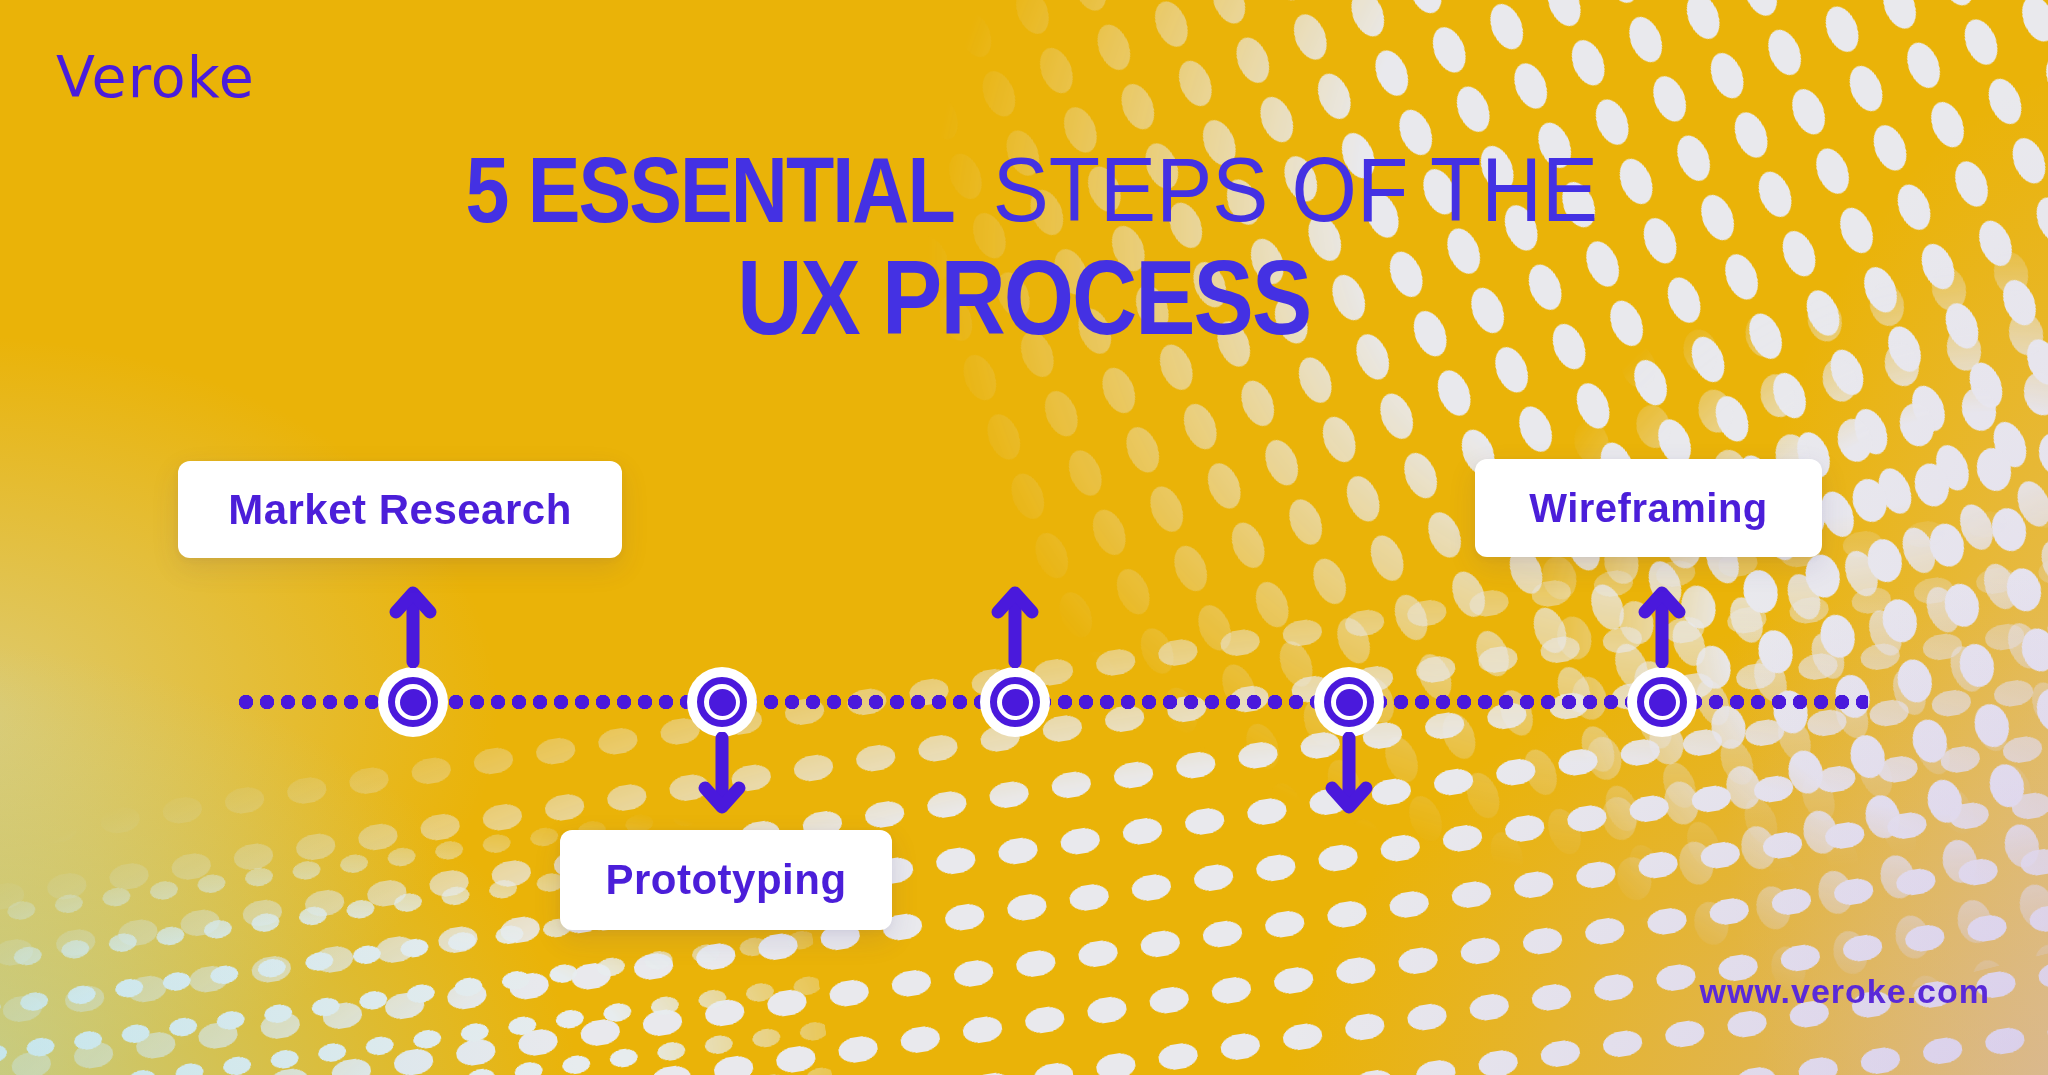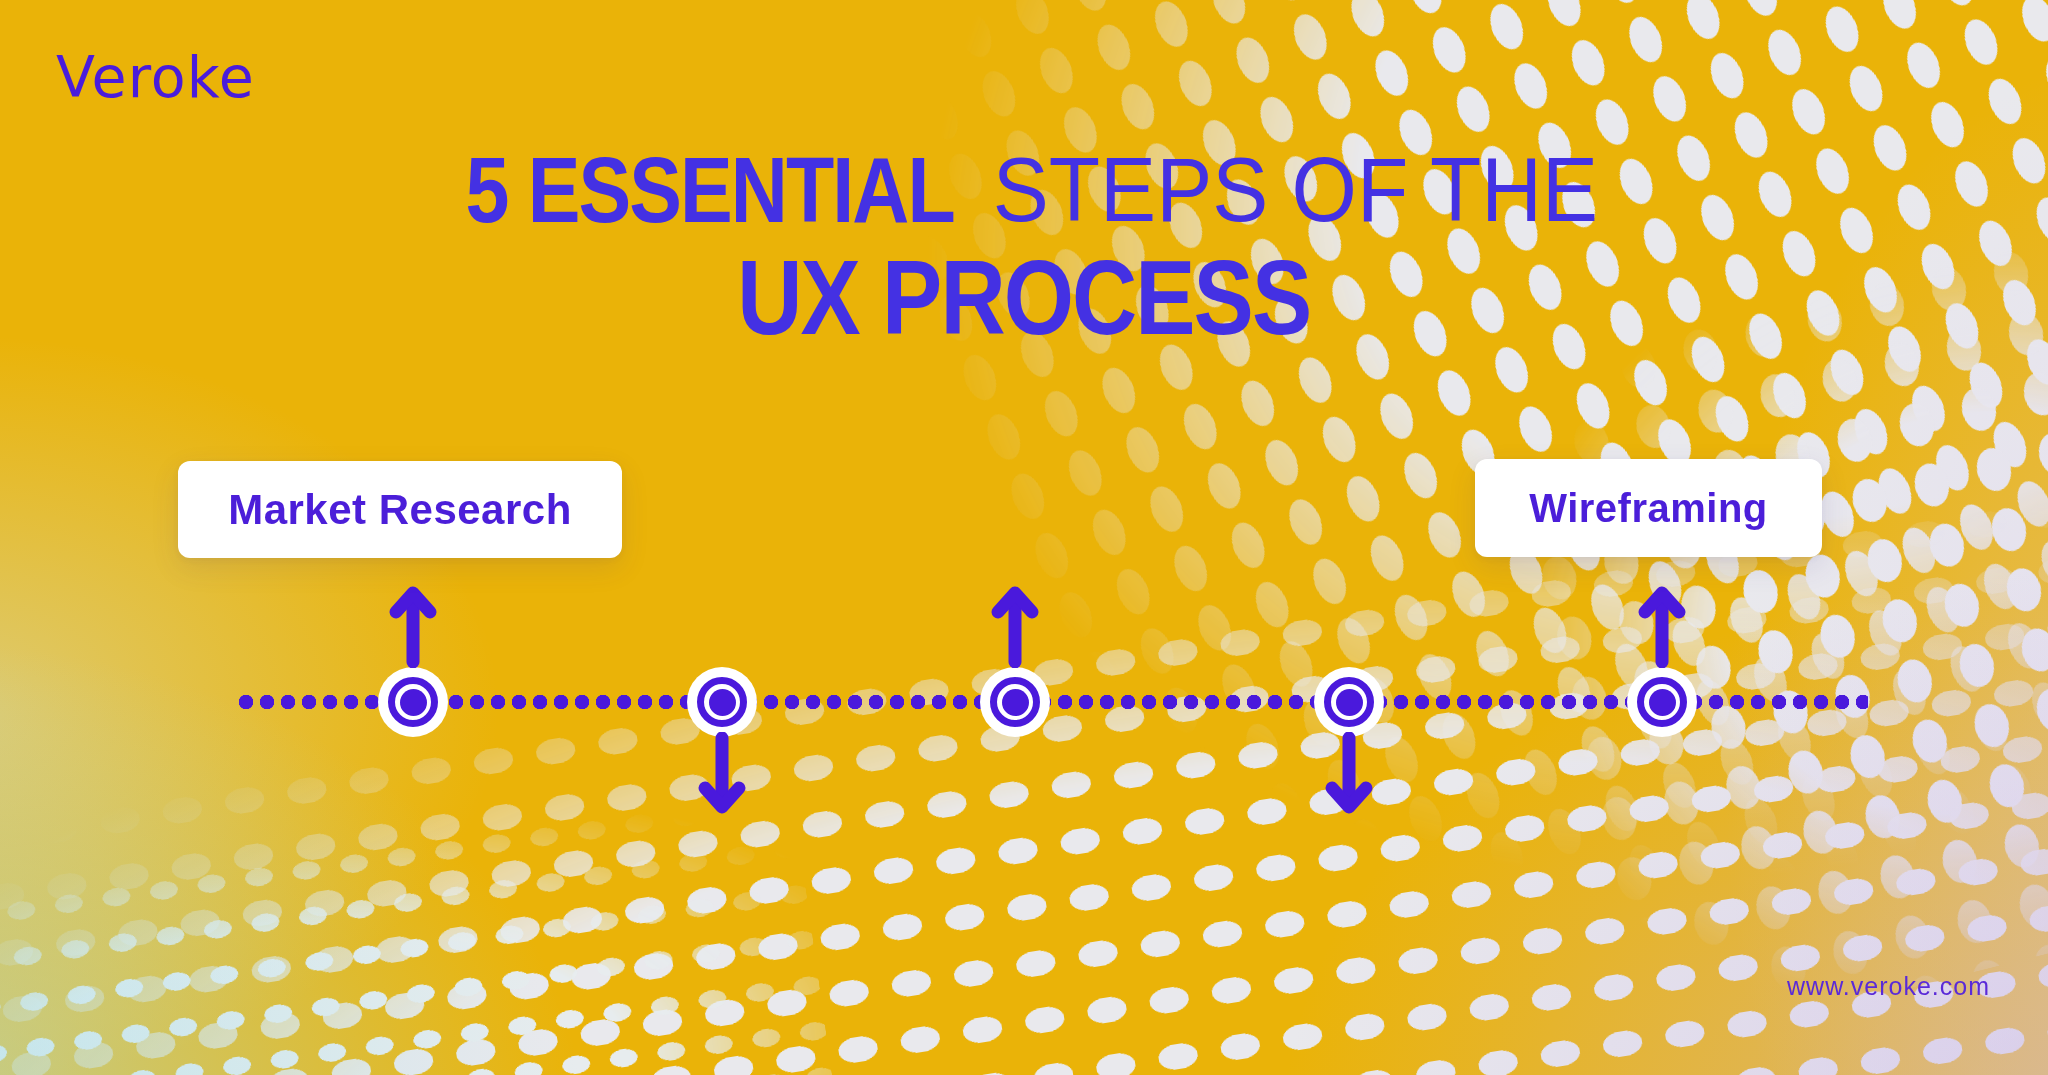--- a/index.html
+++ b/index.html
@@ -61,21 +61,21 @@
 
   
   .logo {
     position: absolute; left: 56px; top: 44px;
     font-family: "DejaVu Sans", sans-serif;
     font-size: 57px; font-weight: 500; letter-spacing: 1px;
     color: #4a1cdc;
   }
   .website {
     position: absolute; right: 58px; top: 972px;
-    font-size: 25px; font-weight: 400; letter-spacing: 1px;
+    font-size: 34px; font-weight: 700; letter-spacing: 1px;
     color: #5a2ad8;
   }
 
   
   .title {
     position: absolute; left: 0; top: 148px; width: 2048px;
     text-align: center; color: #4431e3; line-height: 1.0;
   }
   .title .line { display: block; }
   .title .line1 { font-size: 84px; margin-bottom: 18px; }
@@ -196,17 +196,18 @@
   <div class="arrow arrow-down" style="left:1349px">
     <svg viewBox="0 0 52 84">
         <g fill="none" stroke="#4a19dc" stroke-width="13" stroke-linecap="round" stroke-linejoin="round">
           <path d="M26 6 L26 70"></path>
           <path d="M9 56 L26 75 L43 56"></path>
         </g>
       </svg>
   </div>
 
   <div class="card card-0">Market Research</div>
+  <div class="card card-1">Prototyping</div>
   <div class="card card-4">Wireframing</div>
 
   <div class="website">www.veroke.com</div>
 
 </div>
 
 </body></html>

